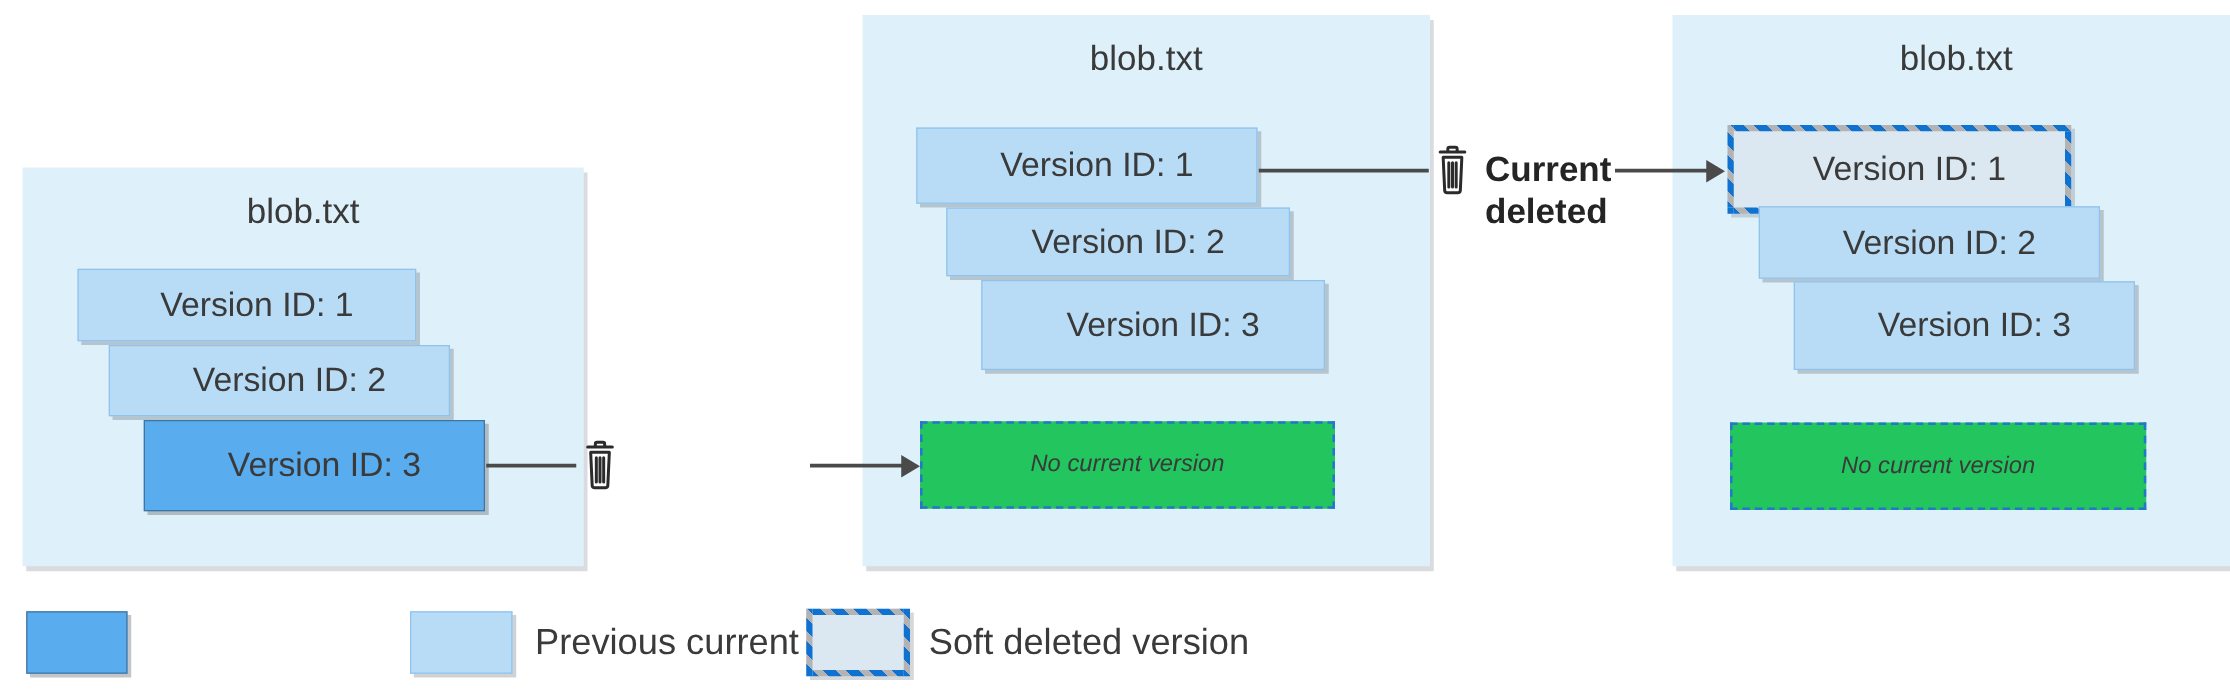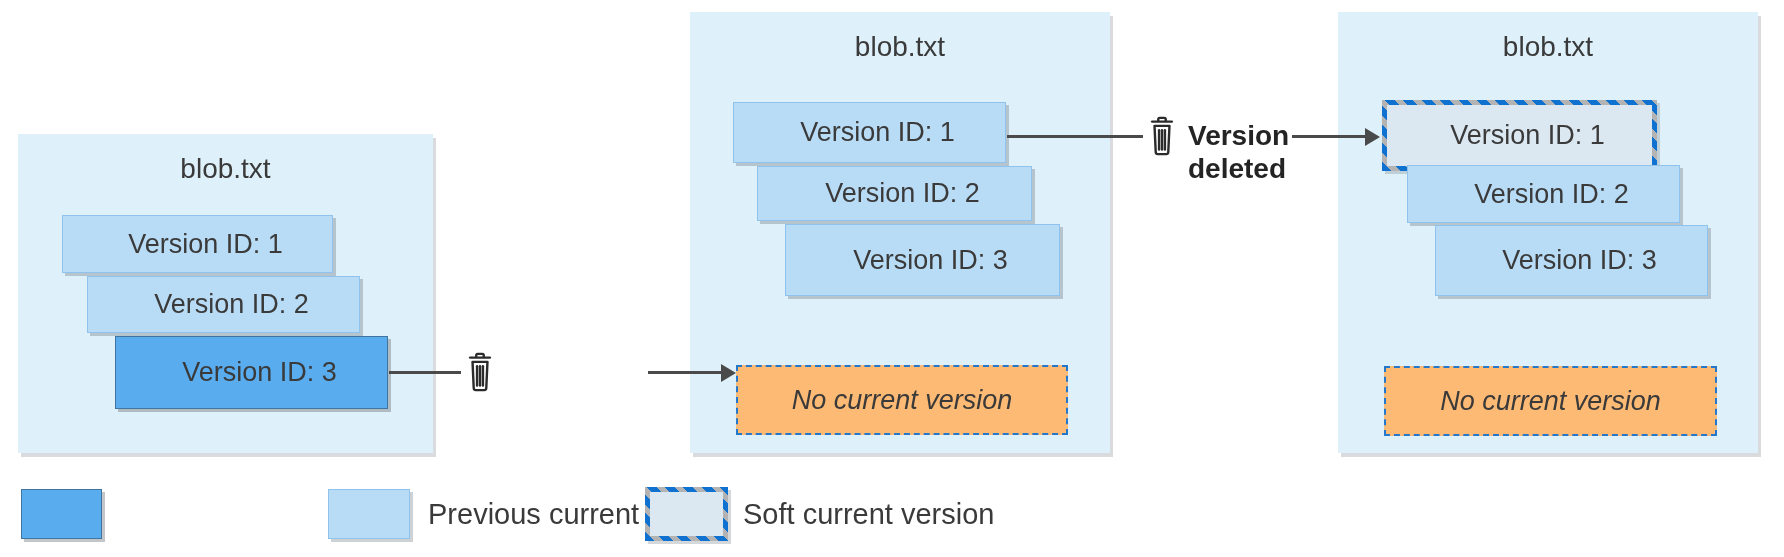--- a/index.html
+++ b/index.html
@@ -3,20 +3,21 @@
 <meta charset="utf-8">
 <style>
   html,body { margin:0; padding:0; background:#ffffff; }
   .stage {
     position:relative; width:1784px; height:557px; overflow:hidden;
     font-family:"Liberation Sans", sans-serif; background:#ffffff;
   }
   .panel {
     position:absolute; background:#def1fb;
     box-shadow:3px 4px 0 rgba(170,176,181,.45);
+    padding-left:34px;
   }
   .panel-title {
     position:absolute; top:19px; left:0; width:100%; text-align:center;
     font-size:28px; color:#3a3a3a;
   }
   .vbox {
     position:absolute; display:flex; align-items:center; justify-content:center;
     font-size:27px; color:#3a3a3a; box-sizing:border-box;padding-left:16px;
   }
   .prev {
@@ -27,22 +28,22 @@
     background:#59acee; border:1px solid #41759f;
     box-shadow:3px 3px 0 rgba(134,142,149,.55);
   }
   .soft {
     background:#dce8f1; border:5px solid transparent;
     border-image:repeating-linear-gradient(45deg,#0f72d0 0 7px,#b3b3b3 7px 13px) 5;
     box-shadow:3px 3px 0 rgba(134,142,149,.35);
   }
   .nocur {
     position:absolute; display:flex; align-items:center; justify-content:center;
-    background:#fdba74; border:2px dashed #2577c9; box-sizing:border-box;
-    font-size:27px; font-style:italic; color:#3a3a3a;margin-top:28px;
+    background:#22c55e; border:2px dashed #2577c9; box-sizing:border-box;
+    font-size:19px; font-style:italic; color:#3a3a3a;
   }
   .line { position:absolute; height:3px; background:#4a4a4a; }
   .arrow { position:absolute; height:3px; background:#4a4a4a; }
   .arrow::after {
     content:""; position:absolute; right:-14px; top:50%; transform:translateY(-50%);
     border-left:15px solid #4a4a4a; border-top:9px solid transparent; border-bottom:9px solid transparent;
   }
   .action-label {
     position:absolute; font-weight:700; font-size:28px; line-height:33px; color:#242424;
     white-space:nowrap;
@@ -103,26 +104,26 @@
     <svg width="32" height="44" viewBox="0 0 24 32" fill="none" stroke="#2b2b2b" stroke-width="1.8" stroke-linecap="round" stroke-linejoin="round">
       <path d="M9.2 4.6 V3.4 Q9.2 2.4 10.2 2.4 H13.8 Q14.8 2.4 14.8 3.4 V4.6"></path>
       <path d="M4.6 5.2 H19.4"></path>
       <path d="M6.4 8.4 H17.6 L16.7 28.2 Q16.6 29.6 15.2 29.6 H8.8 Q7.4 29.6 7.3 28.2 Z"></path>
       <path d="M9.8 11.6 V26.2"></path>
       <path d="M12 11.6 V26.2"></path>
       <path d="M14.2 11.6 V26.2"></path>
     </svg>
   </span>
   <div class="action-label" style="left:1188px;top:119px">
-    <div>Version</div>
+    <div>Current</div>
     <div>deleted</div>
   </div>
   <div class="arrow" style="left:1292px;top:135px;width:74px"></div>
 
   <div class="legend-swatch curr" style="left:21px;top:489px;width:81px;height:50px;box-shadow:3px 3px 0 rgba(134,142,149,.5)"></div>
 
   <div class="legend-swatch prev" style="left:328px;top:489px;width:82px;height:50px;box-shadow:3px 3px 0 rgba(134,142,149,.4)"></div>
   <div class="legend-label" style="left:428px">Previous current</div>
 
   <div class="legend-swatch soft" style="left:645px;top:487px;width:83px;height:54px"></div>
-  <div class="legend-label" style="left:743px">Soft current version</div>
+  <div class="legend-label" style="left:743px">Soft deleted version</div>
 
 </div>
 
 </body></html>

